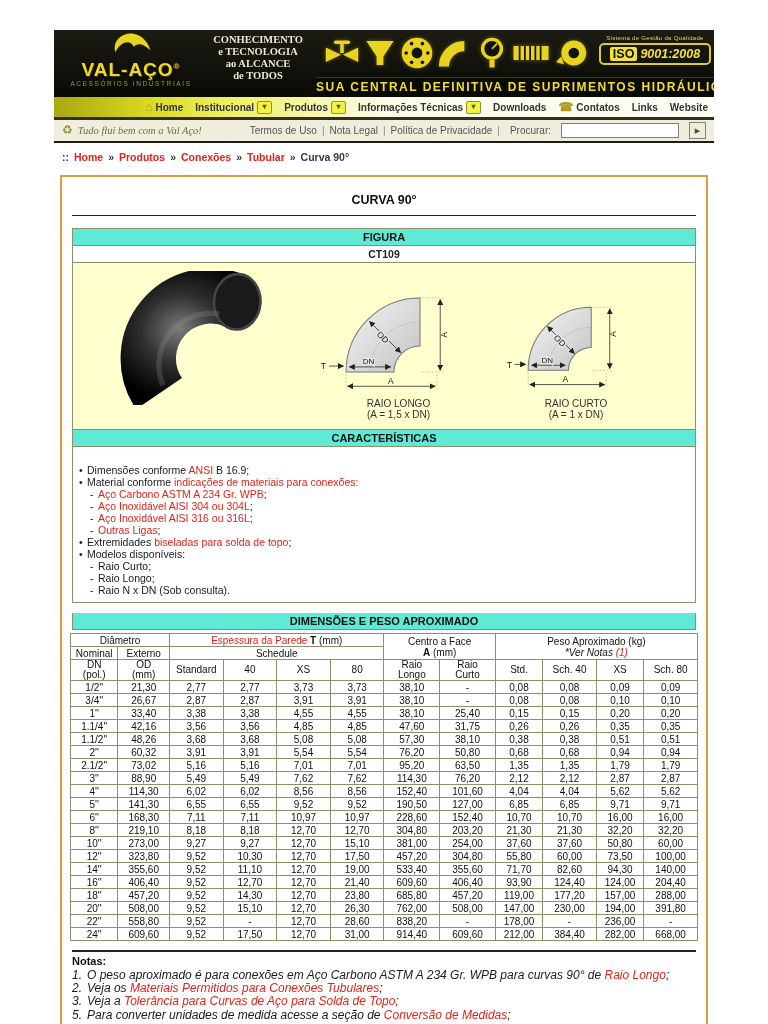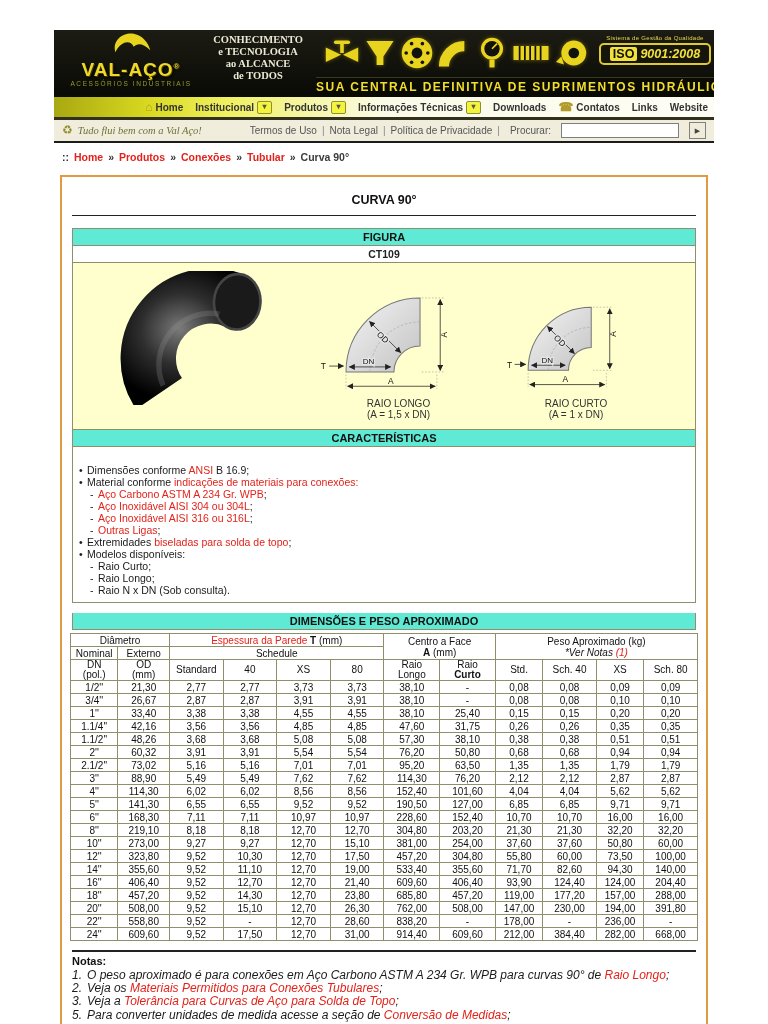--- a/index.html
+++ b/index.html
@@ -393,21 +393,21 @@
             </th>
             <th>
               <div>80</div>
             </th>
             <th>
               <div>Raio</div>
               <div class="sub" style="font-weight: normal;">Longo</div>
             </th>
             <th>
               <div>Raio</div>
-              <div class="sub" style="font-weight: bold;">Curto</div>
+              <div class="sub" style="font-weight: normal;">Curto</div>
             </th>
             <th>
               <div>Std.</div>
             </th>
             <th>
               <div>Sch. 40</div>
             </th>
             <th>
               <div>XS</div>
             </th>

